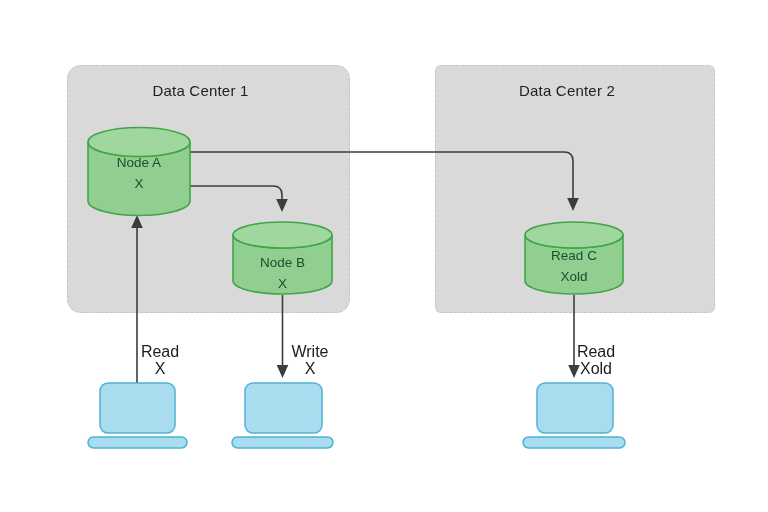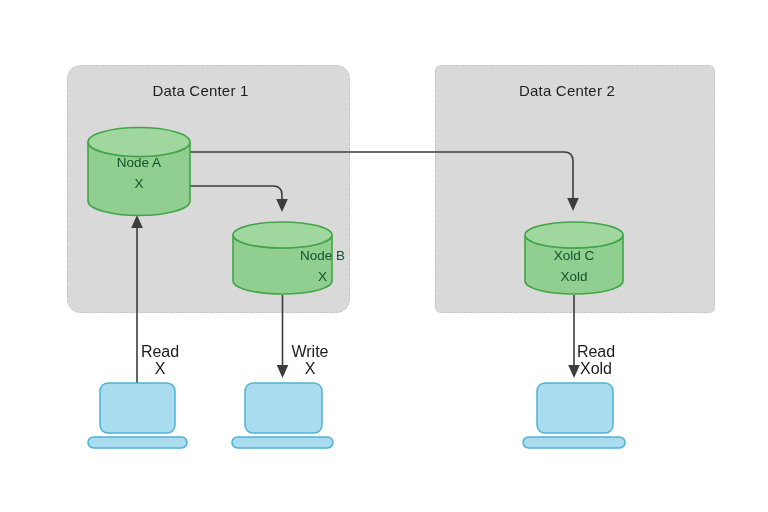--- a/index.html
+++ b/index.html
@@ -33,21 +33,21 @@
   svg.shapes { position: absolute; left: 0; top: 0; }
   .node-label {
     position: absolute;
     text-align: center;
     font-size: 13.5px;
     font-weight: 500;
     line-height: 21px;
     color: #14532d;
   }
   .node-label.a { left: 89px;  top: 152px; width: 100px; }
-  .node-label.b { left: 233px; top: 245px; width: 99px; padding-left: 40px; }
+  .node-label.b { left: 233px; top: 252px; width: 99px; }
   .node-label.c { left: 525px; top: 245px; width: 98px; }
   .op-label {
     position: absolute;
     text-align: center;
     font-size: 16px;
     font-weight: 500;
     line-height: 17px;
     color: #1c1c1c;
   }
   .op-label.read-x    { left: 135px; top: 343px; width: 50px; }
@@ -124,21 +124,21 @@
 
   <div class="node-label a">
     <div>Node A</div>
     <div>X</div>
   </div>
   <div class="node-label b">
     <div>Node B</div>
     <div>X</div>
   </div>
   <div class="node-label c">
-    <div>Xold C</div>
+    <div>Read C</div>
     <div>Xold</div>
   </div>
 
   <div class="op-label read-x">
     <div>Read</div>
     <div>X</div>
   </div>
   <div class="op-label write-x">
     <div>Write</div>
     <div>X</div>

